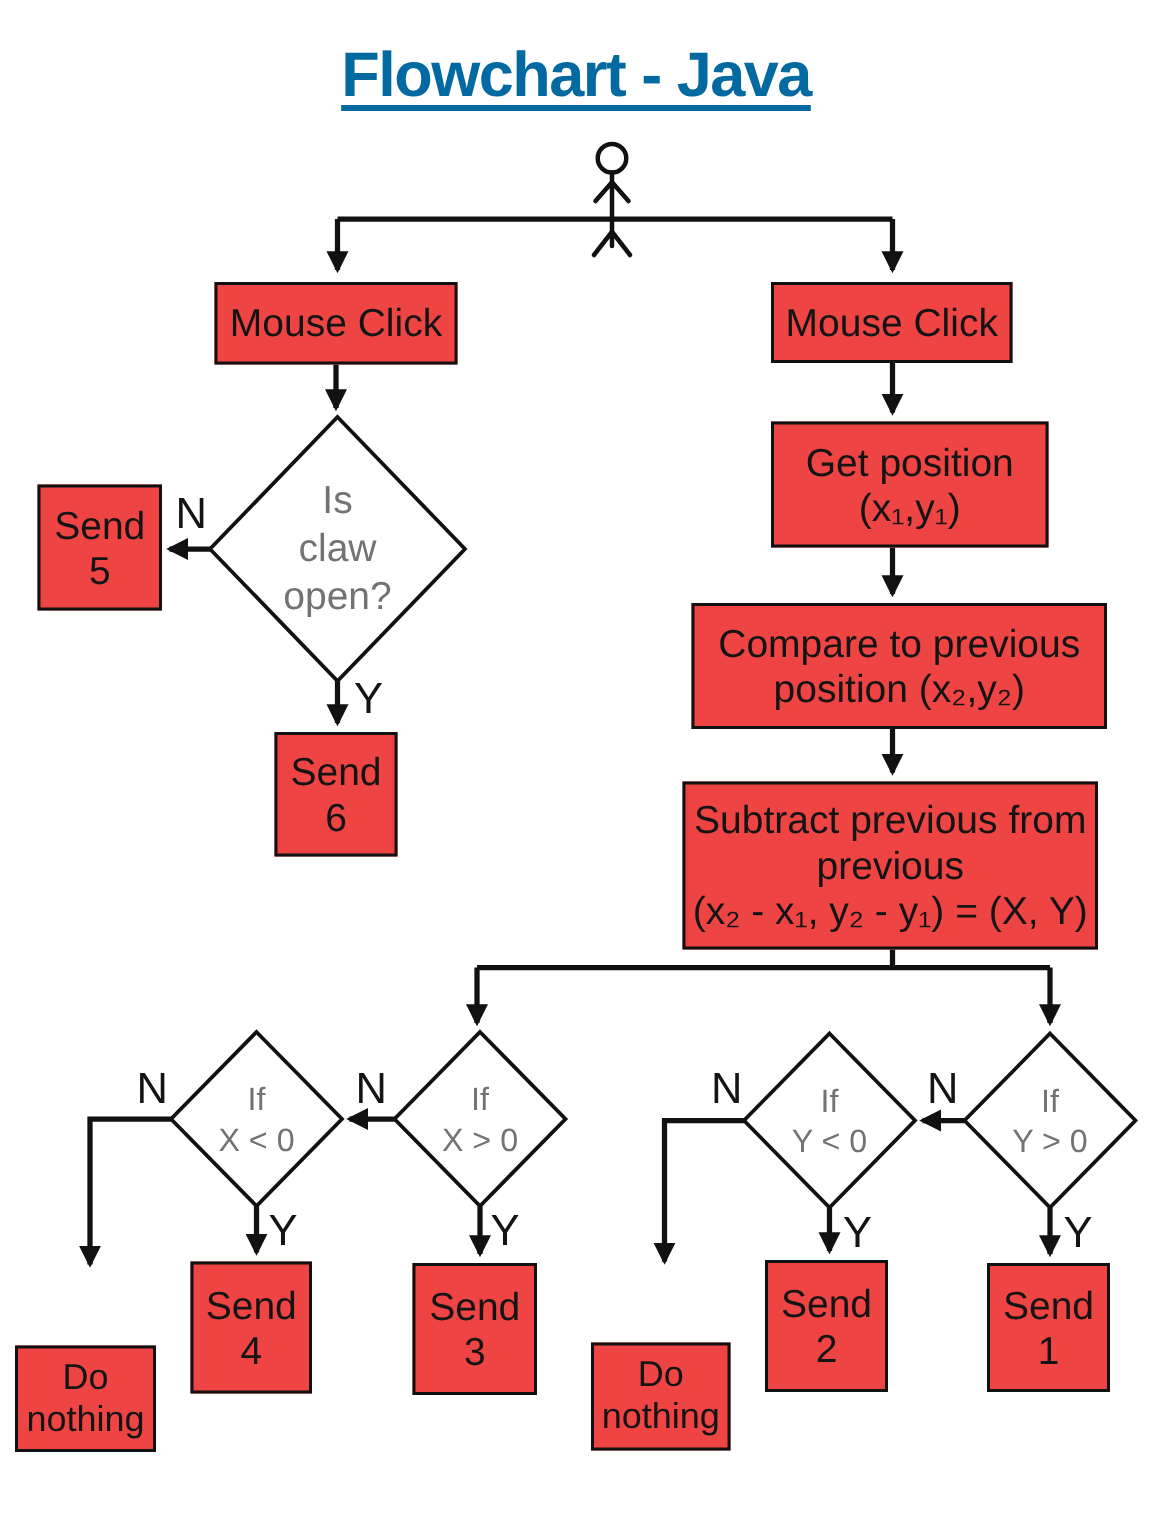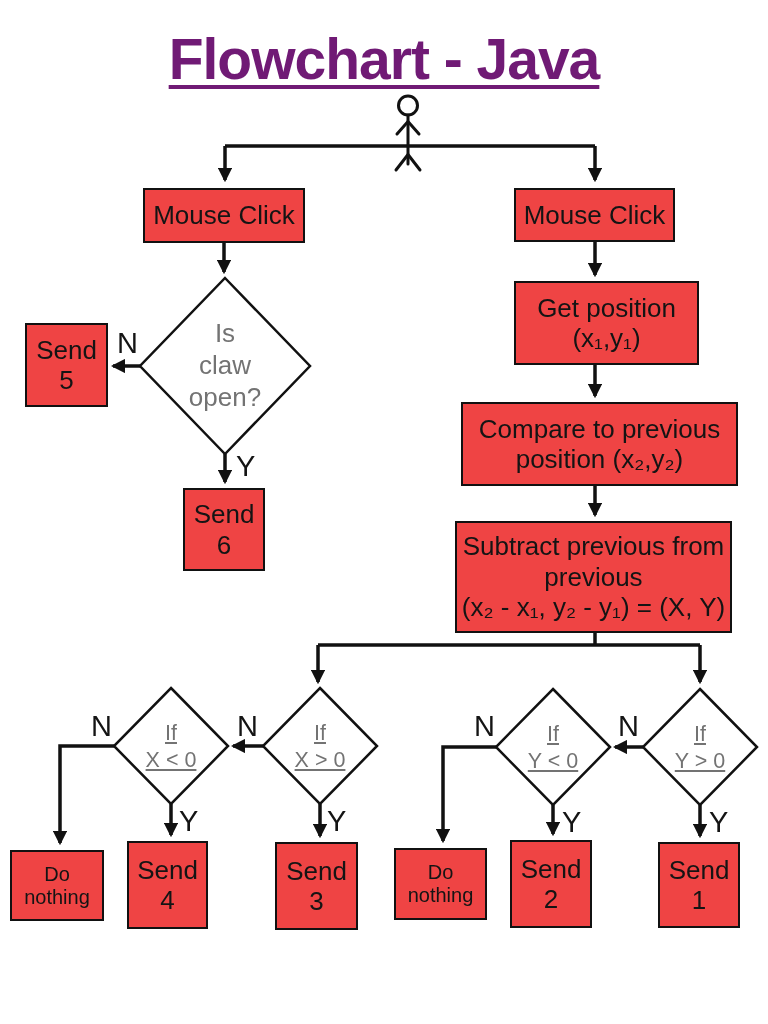--- a/index.html
+++ b/index.html
@@ -12,55 +12,55 @@
     font-family: "Liberation Sans", "DejaVu Sans", sans-serif;
     color: #000;
     overflow: hidden;
   }
   .title {
     position: absolute;
     top: 26px;
     left: 0;
     width: 768px;
     text-align: center;
-    font-size: 57px;
+    font-size: 42px;
     font-weight: bold;
     letter-spacing: -1px;
     text-decoration: underline;
     text-decoration-thickness: 4px;
     text-underline-offset: 6px;
-    color: #701a75;
+    color: #0369a1;
   }
   svg.wires { position: absolute; left: 0; top: 0; }
   .box {
     position: absolute;
     border: 2.5px solid #111;
     background: #ef4444;
     display: flex;
     align-items: center;
     justify-content: center;
     text-align: center;
     font-size: 26px;
     line-height: 1.17;
     color: #141414;
   }
   .box .txt, .dlabel .txt, .elabel { white-space: pre-line; }
-  .box.small { font-size: 20px; line-height: 1.15; }
+  .box.small { font-size: 24px; line-height: 1.15; margin-top: 47px; }
   .dlabel {
     position: absolute;
     display: flex;
     align-items: center;
     justify-content: center;
     text-align: center;
     font-size: 26px;
     line-height: 1.22;
     color: #737373;
     pointer-events: none;
   }
-  .dlabel.cond { font-size: 21.5px; line-height: 1.26; text-decoration: underline; }
+  .dlabel.cond { font-size: 21.5px; line-height: 1.26; }
   .elabel {
     position: absolute;
     font-size: 29px;
     line-height: 1;
     color: #141414;
   }
 </style>
 </head>
 <body>
 

